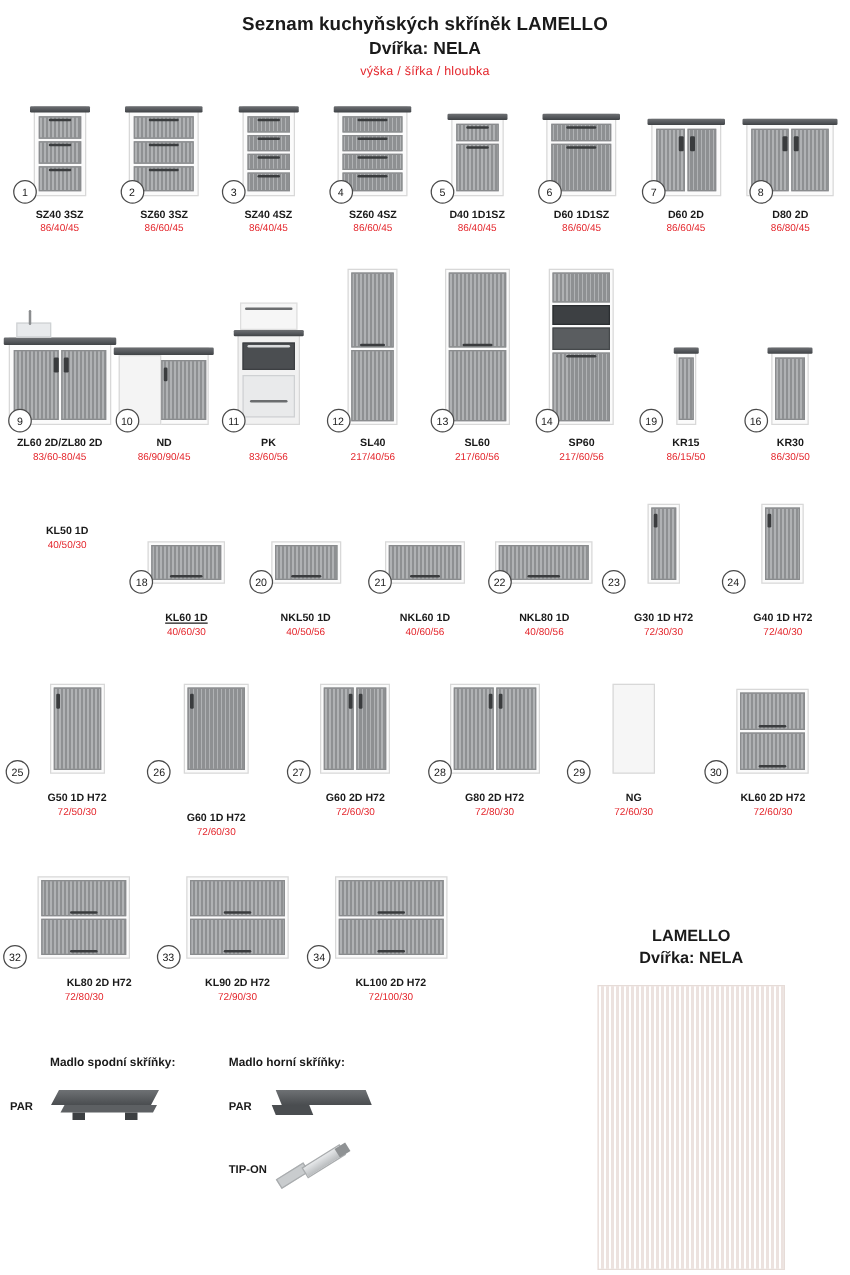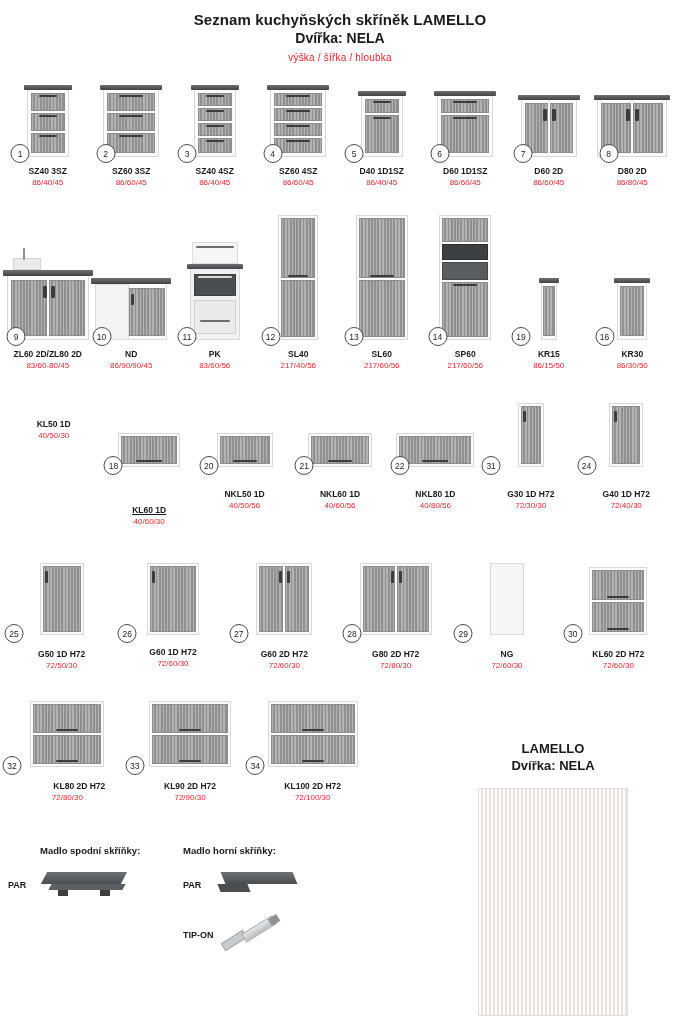--- a/index.html
+++ b/index.html
@@ -428,21 +428,21 @@
 
   <div class="cell">
     <div class="art" style="height:70px;">
       <div class="cab" style="width:62px;height:34px;">
         <div class="carcass"></div>
         <div class="front ribbed" style="left:3px;right:3px;top:3px;bottom:3px;"></div>
         <div class="handle" style="left:18px;right:18px;bottom:5px;height:2px;"></div>
       </div>
       <div class="badge" style="bottom:-8px;left:12px;">18</div>
     </div>
-    <div class="code" style="margin-top:38px;text-decoration:underline;">KL60 1D</div>
+    <div class="code" style="margin-top:22px;text-decoration:underline;">KL60 1D</div>
     <div class="dims">40/60/30</div>
   </div>
 
 
   <div class="cell">
     <div class="art" style="height:70px;">
       <div class="cab" style="width:56px;height:34px;">
         <div class="carcass"></div>
         <div class="front ribbed" style="left:3px;right:3px;top:3px;bottom:3px;"></div>
         <div class="handle" style="left:16px;right:16px;bottom:5px;height:2px;"></div>
@@ -479,21 +479,21 @@
     <div class="dims">40/80/56</div>
   </div>
 
   <div class="cell">
     <div class="art" style="height:70px;">
       <div class="cab" style="width:26px;height:64px;">
         <div class="carcass"></div>
         <div class="front ribbed" style="left:3px;right:3px;top:3px;bottom:3px;"></div>
         <div class="handle" style="left:5px;width:3px;top:8px;height:11px;"></div>
       </div>
-      <div class="badge" style="bottom:-8px;left:8px;">31</div>
+      <div class="badge" style="bottom:-8px;left:8px;">23</div>
     </div>
     <div class="code" style="margin-top:22px;">G30 1D H72</div>
     <div class="dims">72/30/30</div>
   </div>
 
   <div class="cell">
     <div class="art" style="height:70px;">
       <div class="cab" style="width:34px;height:64px;">
         <div class="carcass"></div>
         <div class="front ribbed" style="left:3px;right:3px;top:3px;bottom:3px;"></div>
@@ -523,21 +523,21 @@
 
   <div class="cell">
     <div class="art" style="height:82px;">
       <div class="cab" style="width:52px;height:72px;">
         <div class="carcass"></div>
         <div class="front ribbed" style="left:3px;right:3px;top:3px;bottom:3px;"></div>
         <div class="handle" style="left:5px;width:3px;top:8px;height:12px;"></div>
       </div>
       <div class="badge" style="bottom:-8px;left:10px;">26</div>
     </div>
-    <div class="code" style="margin-top:12px;">G60 1D H72</div>
+    <div class="code" style="margin-top:30px;">G60 1D H72</div>
     <div class="dims">72/60/30</div>
   </div>
 
   <div class="cell">
     <div class="art" style="height:82px;">
       <div class="cab" style="width:56px;height:72px;">
         <div class="carcass"></div>
         <div class="front ribbed" style="left:3px;right:29px;top:3px;bottom:3px;"></div>
         <div class="front ribbed" style="left:29px;right:3px;top:3px;bottom:3px;"></div>
         <div class="handle" style="left:23px;width:3px;top:8px;height:12px;"></div>

